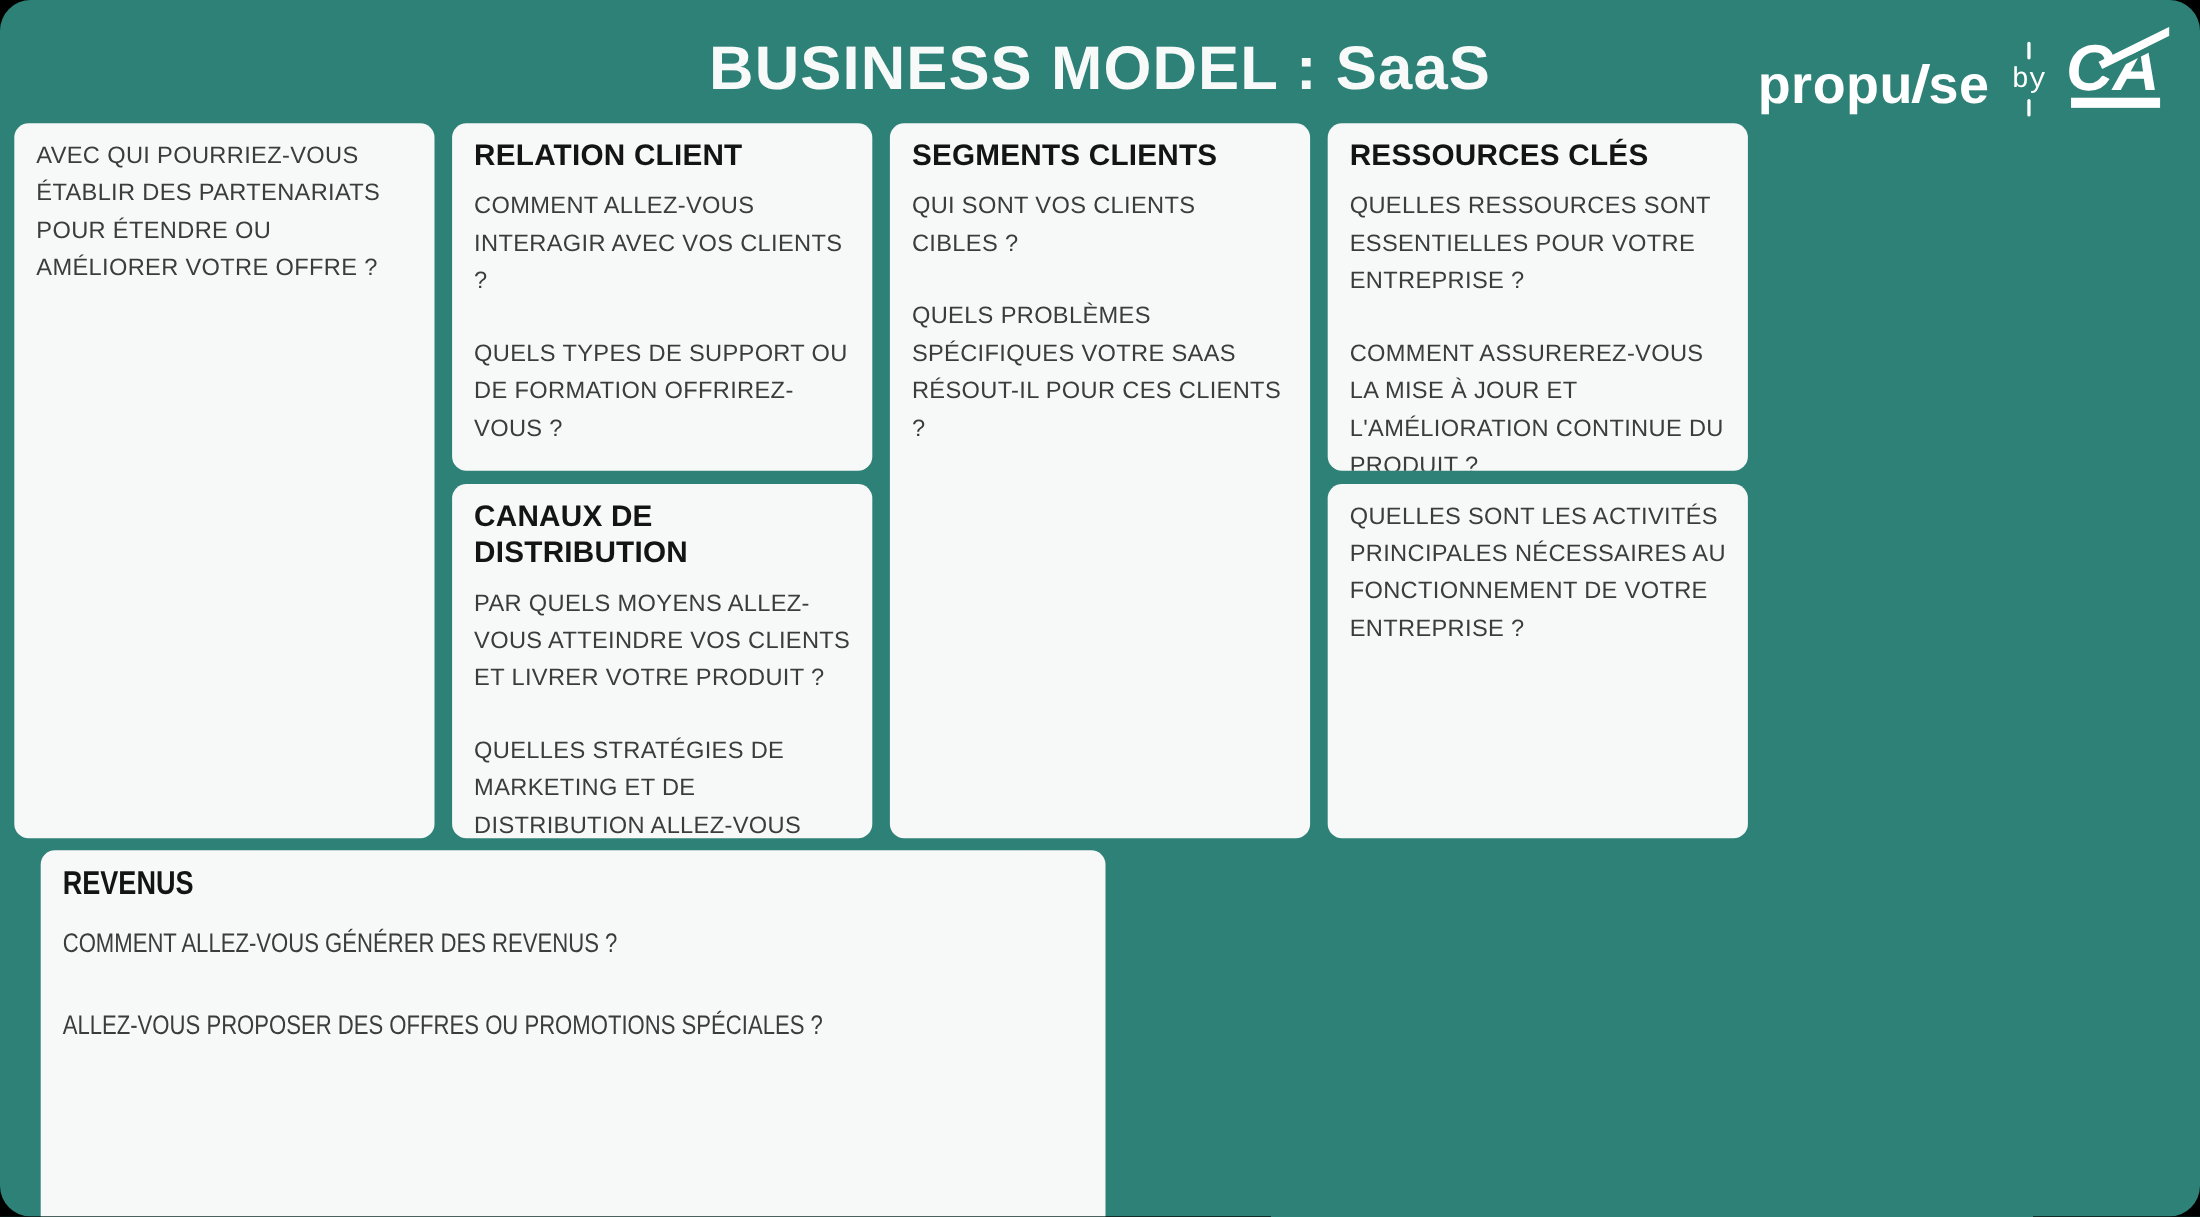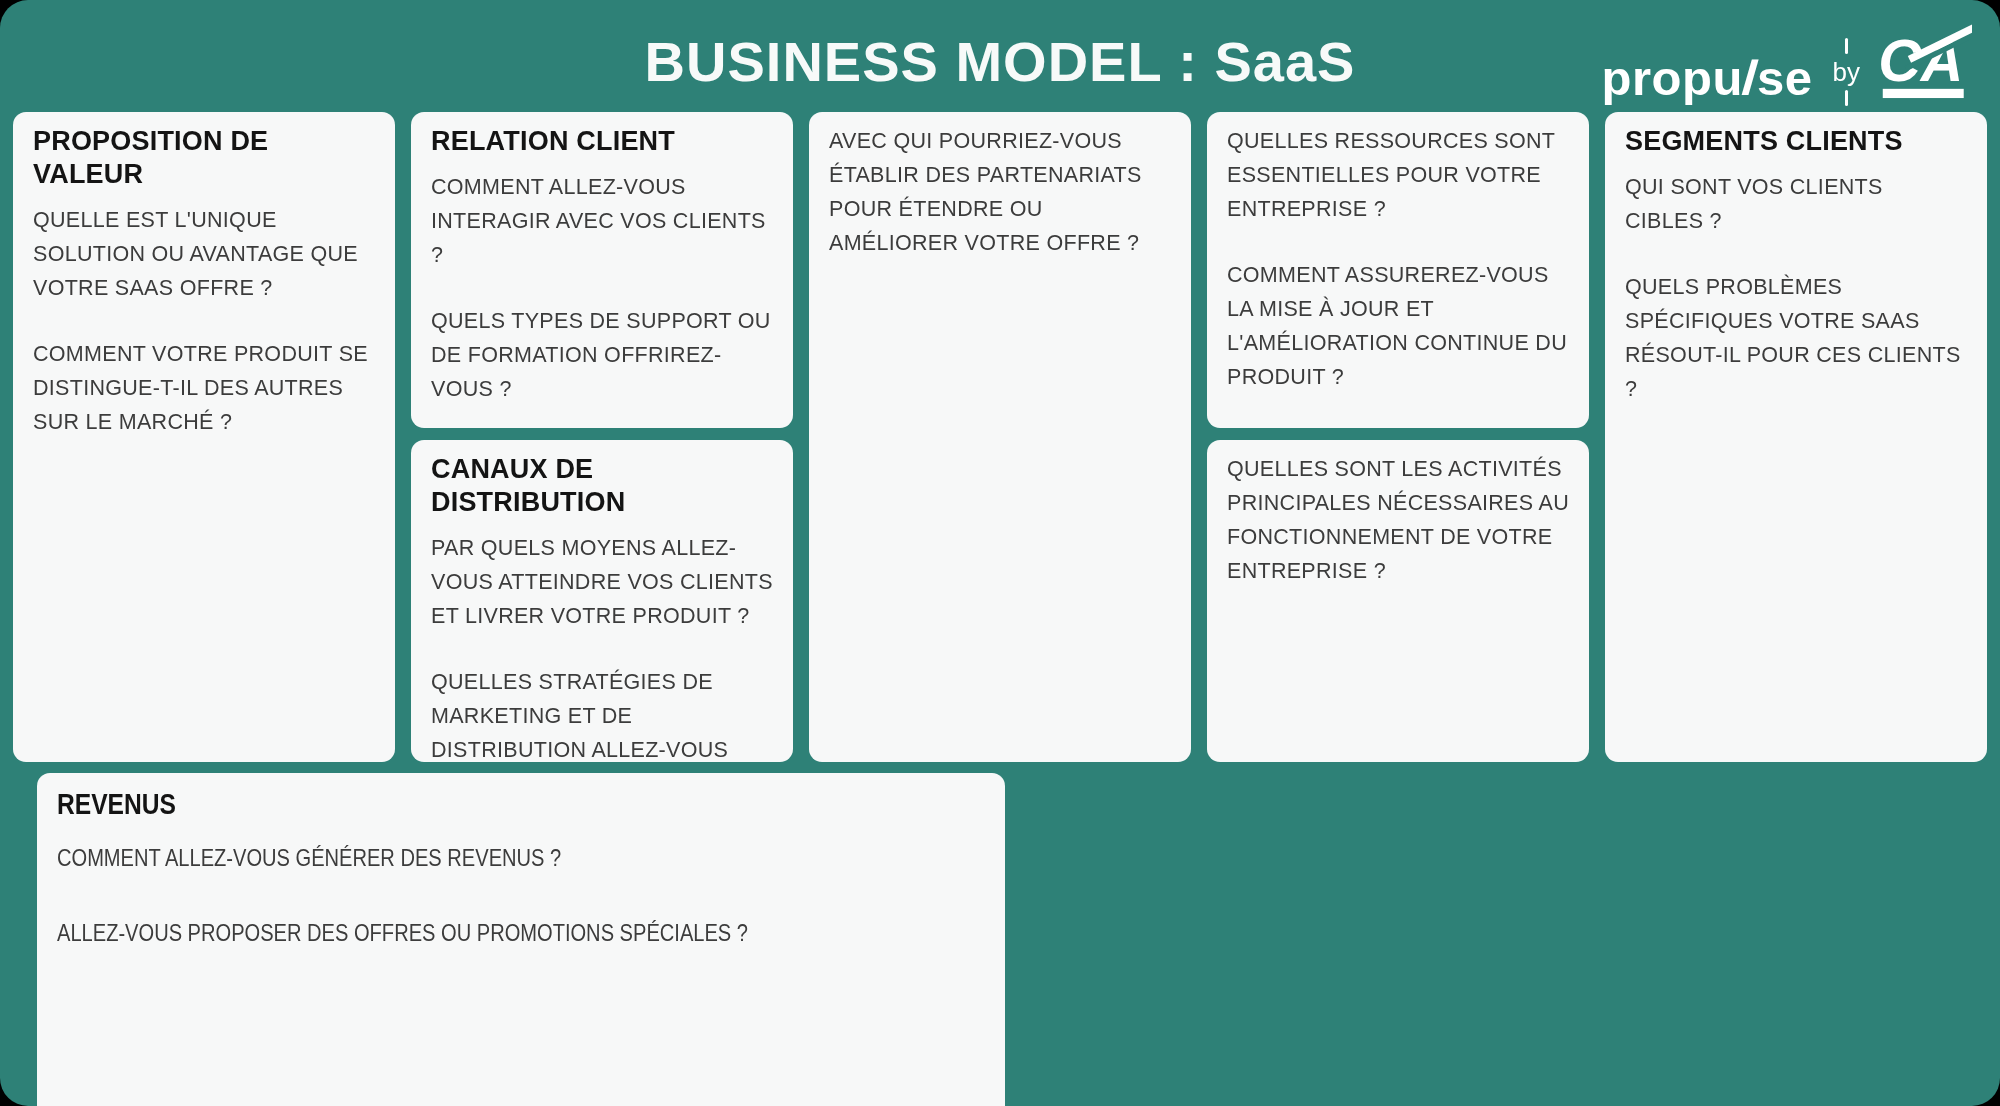--- a/index.html
+++ b/index.html
@@ -22,21 +22,21 @@
     font-size:56px; font-weight:800; letter-spacing:1px;
   }
   .logo {
     position:absolute; right:28px; top:50%; transform:translateY(-50%);
     display:flex; align-items:flex-end; gap:20px; color:#FFFFFF;
   }
   .logo-brand { font-size:49px; font-weight:800; letter-spacing:0.5px; display:flex; }
   .logo-brand .slash { display:inline-block; transform:skewX(-16deg); }
   .logo-by { display:flex; flex-direction:column; align-items:center; gap:5px; }
   .logo-by .dash { width:3px; height:16px; background:#FFFFFF; border-radius:2px; }
-  .logo-by .by-text { font-size:26px; font-weight:500; line-height:1; }
+  .logo-by .by-text { font-size:26px; font-weight:500; line-height:1;font-family:Liberation Mono, monospace; }
   .ca-mark { width:92px; height:84px; display:block; }
 
   
   .grid-top {
     position:absolute; left:13px; right:13px; top:112px;
     display:grid;
     grid-template-columns:repeat(5, 1fr);
     grid-template-rows:316px 322px;
     column-gap:16px; row-gap:12px;
   }
@@ -98,40 +98,36 @@
         <text x="-2" y="64" font-family="Liberation Sans, sans-serif" font-size="64" font-weight="bold" font-style="italic" fill="#FFFFFF">CA</text>
         <line x1="28" y1="50" x2="102" y2="13" stroke="#2E8177" stroke-width="6"></line>
         <line x1="32" y1="40" x2="103" y2="5" stroke="#FFFFFF" stroke-width="8"></line>
         <rect x="3" y="72" width="88" height="10" fill="#FFFFFF"></rect>
       </svg>
     </div>
   </div>
 
   <div class="grid-top">
 
-    <div class="card span2">
-      <h2>PROPOSITION DE VALEUR</h2>
-      <p>QUELLE EST L'UNIQUE SOLUTION OU AVANTAGE QUE VOTRE SAAS OFFRE ?</p>
-      <p>COMMENT VOTRE PRODUIT SE DISTINGUE-T-IL DES AUTRES SUR LE MARCHÉ ?</p>
-    </div>
 
     <div style="display:contents">
       <div class="card">
         <h2>RELATION CLIENT</h2>
         <p>COMMENT ALLEZ-VOUS INTERAGIR AVEC VOS CLIENTS ?</p>
         <p>QUELS TYPES DE SUPPORT OU DE FORMATION OFFRIREZ-VOUS ?</p>
       </div>
     </div>
 
     <div class="card span2">
       <p>AVEC QUI POURRIEZ-VOUS ÉTABLIR DES PARTENARIATS POUR ÉTENDRE OU AMÉLIORER VOTRE OFFRE ?</p>
     </div>
 
     <div style="display:contents">
       <div class="card">
+        <h2>RESSOURCES CLÉS</h2>
         <p>QUELLES RESSOURCES SONT ESSENTIELLES POUR VOTRE ENTREPRISE ?</p>
         <p>COMMENT ASSUREREZ-VOUS LA MISE À JOUR ET L'AMÉLIORATION CONTINUE DU PRODUIT ?</p>
       </div>
     </div>
 
     <div class="card span2">
       <h2>SEGMENTS CLIENTS</h2>
       <p>QUI SONT VOS CLIENTS CIBLES ?</p>
       <p>QUELS PROBLÈMES SPÉCIFIQUES VOTRE SAAS RÉSOUT-IL POUR CES CLIENTS ?</p>
     </div>

